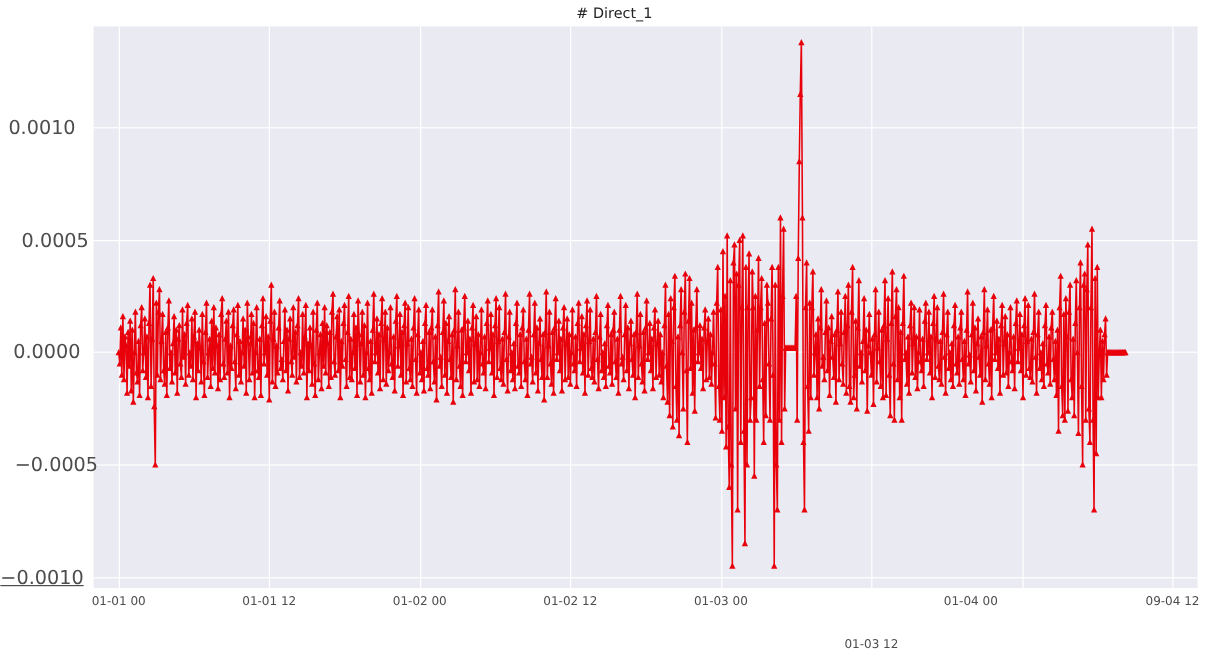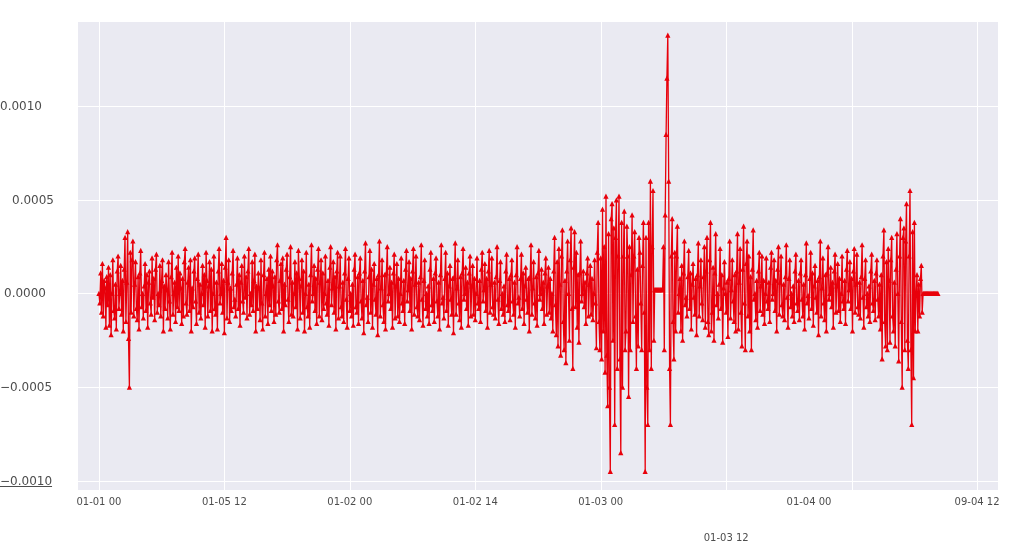--- a/index.html
+++ b/index.html
@@ -40,35 +40,36 @@
   .x-tick-label {
     position: absolute;
     transform: translateX(-50%);
     white-space: nowrap;
     font-size: 10px;
     color: #4d4d4d;
   }
   .y-tick-label {
     position: absolute;
     transform: translateY(-50%);
-    text-align: left;
-    font-size: 12px;
+    text-align: center;
+    font-size: 16px;
     color: #4d4d4d;
   }
   svg.series {
     position: absolute;
     left: 0;
     top: 0;
     overflow: visible;
   }
 </style>
 </head>
 <body>
 
 <div class="chart-wrap">
+  <div class="title"># Direct_1</div>
   <div class="plot-area" id="plot-area" style="left: 78px; top: 22px; width: 920px; height: 468px; background: rgb(234, 234, 242);">
       <div class="grid-line-v" style="left: 20.9091px;"></div>
       <div class="grid-line-v" style="left: 146.364px;"></div>
       <div class="grid-line-v" style="left: 271.818px;"></div>
       <div class="grid-line-v" style="left: 397.273px;"></div>
       <div class="grid-line-v" style="left: 522.727px;"></div>
       <div class="grid-line-v" style="left: 648.182px;"></div>
       <div class="grid-line-v" style="left: 773.636px;"></div>
       <div class="grid-line-v" style="left: 899.091px;"></div>
       <div class="grid-line-h" style="top: 458.64px;"></div>
@@ -1040,25 +1041,25 @@
           <path d="M 855.5299691818182 268.8399999999999 L 858.1299691818182 274.03999999999996 L 852.9299691818181 274.03999999999996 Z" fill="#e8000b" stroke="none"></path>
           <path d="M 856.4011809545455 268.8399999999999 L 859.0011809545455 274.03999999999996 L 853.8011809545454 274.03999999999996 Z" fill="#e8000b" stroke="none"></path>
           <path d="M 857.2723927272726 268.8399999999999 L 859.8723927272727 274.03999999999996 L 854.6723927272726 274.03999999999996 Z" fill="#e8000b" stroke="none"></path>
           <path d="M 858.1436045 268.8399999999999 L 860.7436045000001 274.03999999999996 L 855.5436045 274.03999999999996 Z" fill="#e8000b" stroke="none"></path>
           <path d="M 859.0148162727272 268.8399999999999 L 861.6148162727272 274.03999999999996 L 856.4148162727272 274.03999999999996 Z" fill="#e8000b" stroke="none"></path>
           <path d="M 859.8860280454546 268.8399999999999 L 862.4860280454546 274.03999999999996 L 857.2860280454546 274.03999999999996 Z" fill="#e8000b" stroke="none"></path>
         </g>
       </svg>
     </div>
 <div class="x-tick-label" style="left: 98.9091px; top: 496px;">01-01 00</div>
-    <div class="x-tick-label" style="left: 224.364px; top: 496px;">01-05 12</div>
+    <div class="x-tick-label" style="left: 224.364px; top: 496px;">01-01 12</div>
     <div class="x-tick-label" style="left: 349.818px; top: 496px; text-align: center;">01-02 00</div>
-    <div class="x-tick-label" style="left: 475.273px; top: 496px;">01-02 14</div>
+    <div class="x-tick-label" style="left: 475.273px; top: 496px;">01-02 12</div>
     <div class="x-tick-label" style="left: 600.727px; top: 496px;">01-03 00</div>
     <div class="x-tick-label" style="left: 726.182px; top: 496px; margin-top: 36px;">01-03 12</div>
     <div class="x-tick-label" style="left: 809px; top: 496px;">01-04 00</div>
     <div class="x-tick-label" style="left: 977.091px; top: 496px;">09-04 12</div>
     <div class="y-tick-label" style="left: 0px; width: 70px; top: 480.64px; text-decoration: underline;">−0.0010</div>
-    <div class="y-tick-label" style="left: 0px; width: 70px; top: 387.04px;">−0.0005</div>
+    <div class="y-tick-label" style="left: 0px; width: 70px; top: 387.04px; padding-left: 12px;">−0.0005</div>
     <div class="y-tick-label" style="left: 4px; width: 70px; top: 293.44px;">0.0000</div>
-    <div class="y-tick-label" style="left: 12px; width: 70px; top: 199.84px;">0.0005</div>
+    <div class="y-tick-label" style="left: 1px; width: 70px; top: 199.84px; padding-left: 10px;">0.0005</div>
     <div class="y-tick-label" style="left: 0px; width: 70px; top: 106.24px;">0.0010</div>
   </div>
 
 </body></html>

